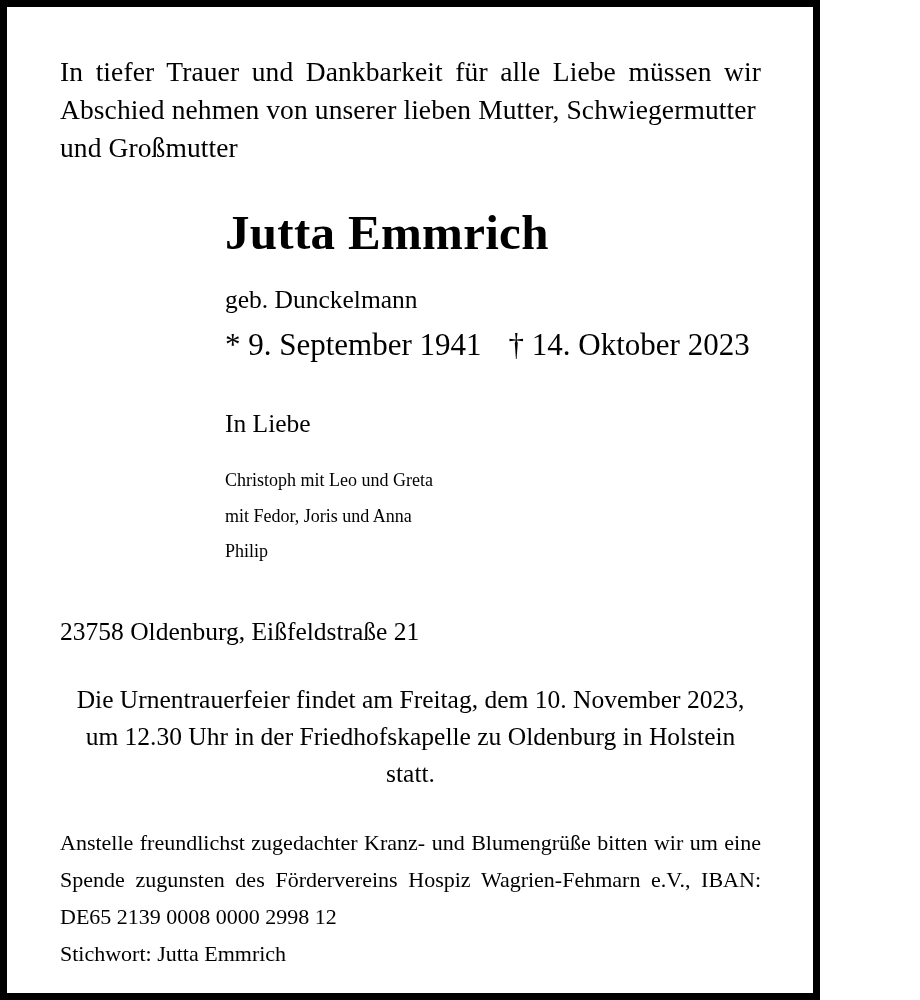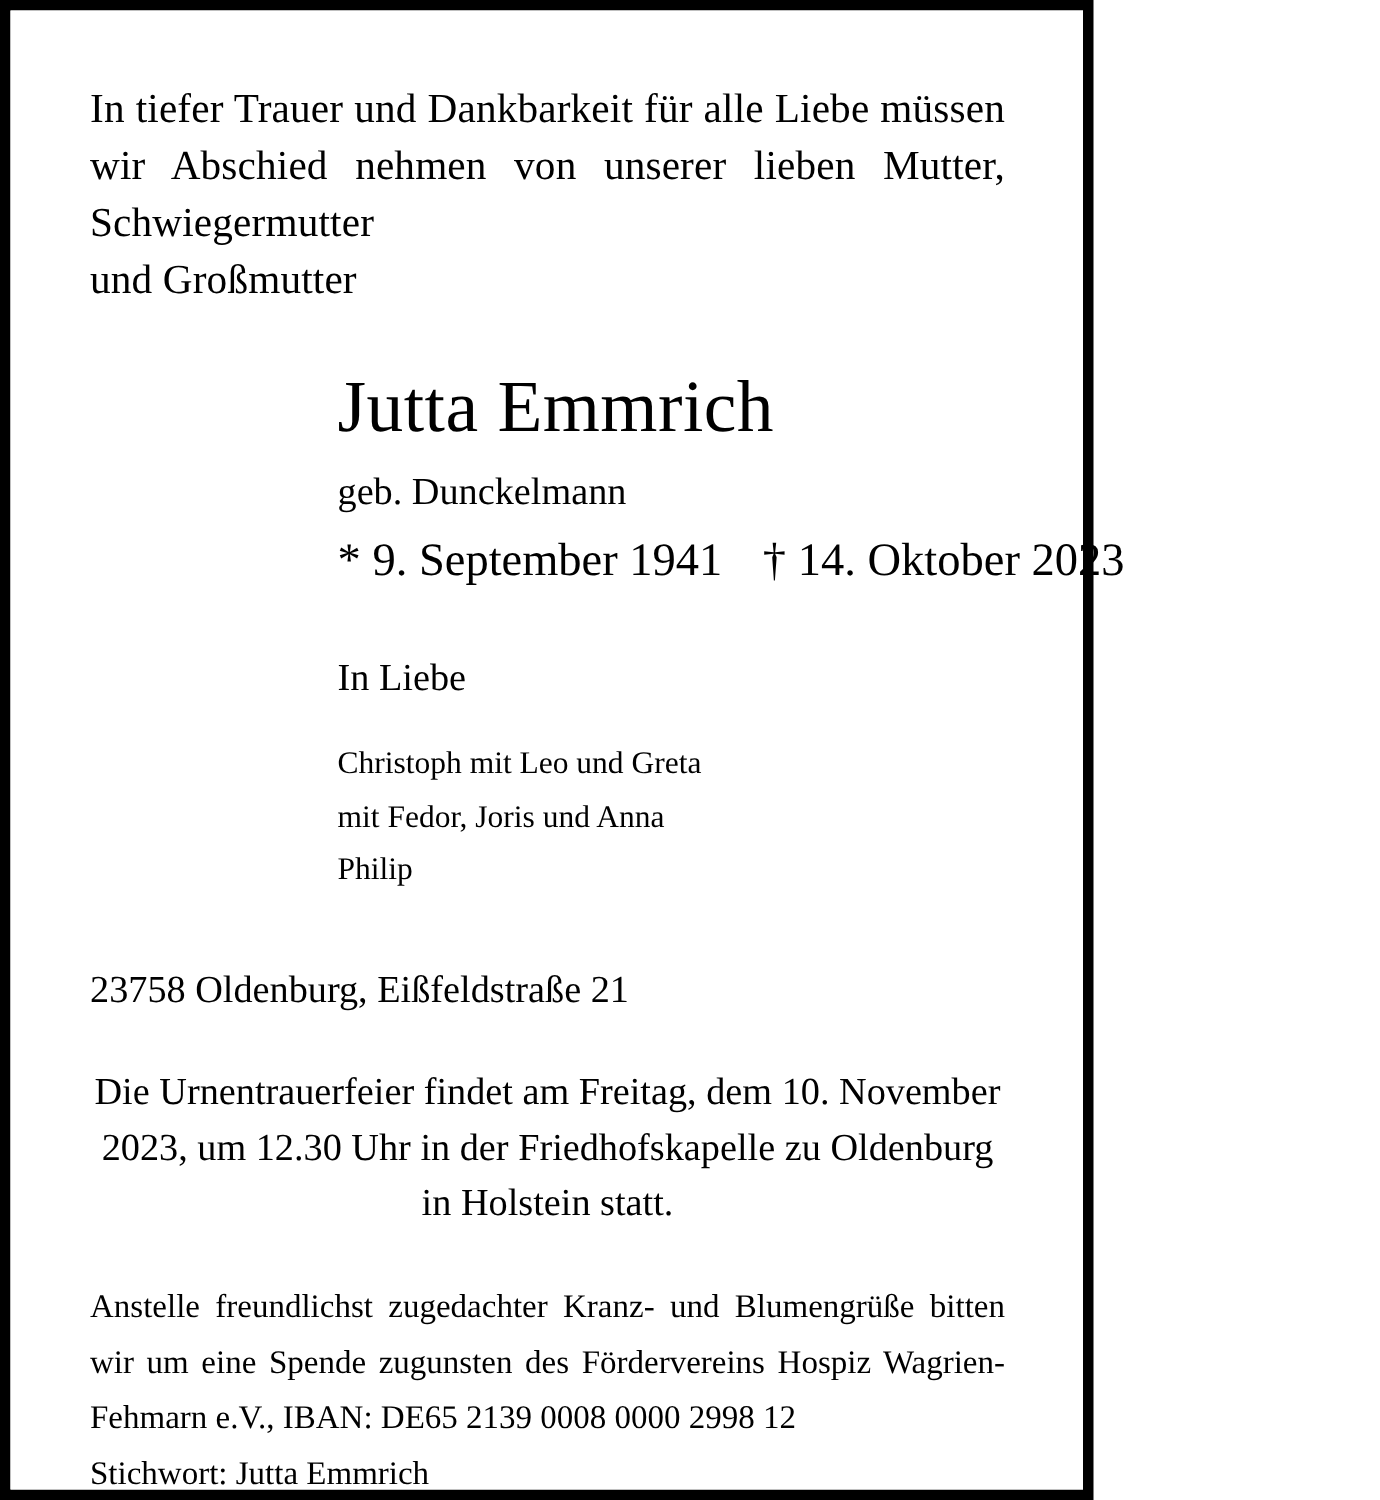--- a/index.html
+++ b/index.html
@@ -9,21 +9,21 @@
   }
   body {
     width: 920px;
     height: 1000px;
     overflow: hidden;
     font-family: "Liberation Serif", "DejaVu Serif", serif;
   }
 
   .notice-frame {
     box-sizing: border-box;
-    width: 729px;
+    width: 820px;
     height: 1000px;
     border: 7px solid #000000;
     background: #404040;
     padding: 0;
     position: relative;
   }
 
   .notice-page {
     box-sizing: border-box;
     width: 100%;
@@ -48,29 +48,29 @@
   .center-block {
     padding-left: 165px;
     margin-top: 38px;
   }
 
   .deceased-name {
     font-size: 49px;
     line-height: 56px;
     color: #000000;
     margin: 0 0 8px 0;
-    font-weight: normal;
+    font-weight: bold;
     letter-spacing: 0.3px;
   }
 
   .maiden-name {
     font-size: 25.5px;
     line-height: 34px;
     color: #000000;
-    margin: 12px 0 0 0;
+    margin: 22px 0 0 0;
   }
 
   .life-dates {
     font-size: 31px;
     line-height: 34px;
     color: #000000;
     margin: 11px 0 0 0;
     white-space: nowrap;
   }
   .life-dates .date-gap {
@@ -84,21 +84,21 @@
     color: #000000;
     margin: 45px 0 0 0;
   }
 
   .mourners {
     margin: 22px 0 0 0;
     padding: 0;
     list-style: none;
   }
   .mourners li {
-    font-size: 21px;
+    font-size: 18px;
     line-height: 35.5px;
     color: #000000;
   }
 
   .address-line {
     font-size: 25.5px;
     line-height: 34px;
     color: #000000;
     margin: 45px 0 0 0;
   }

